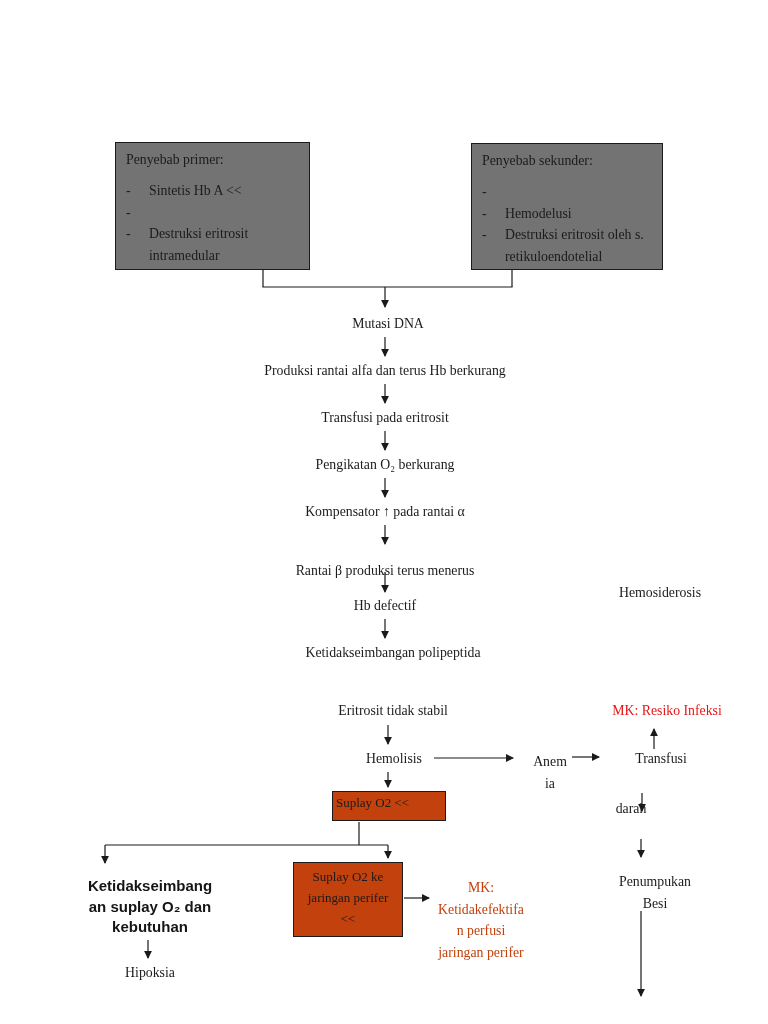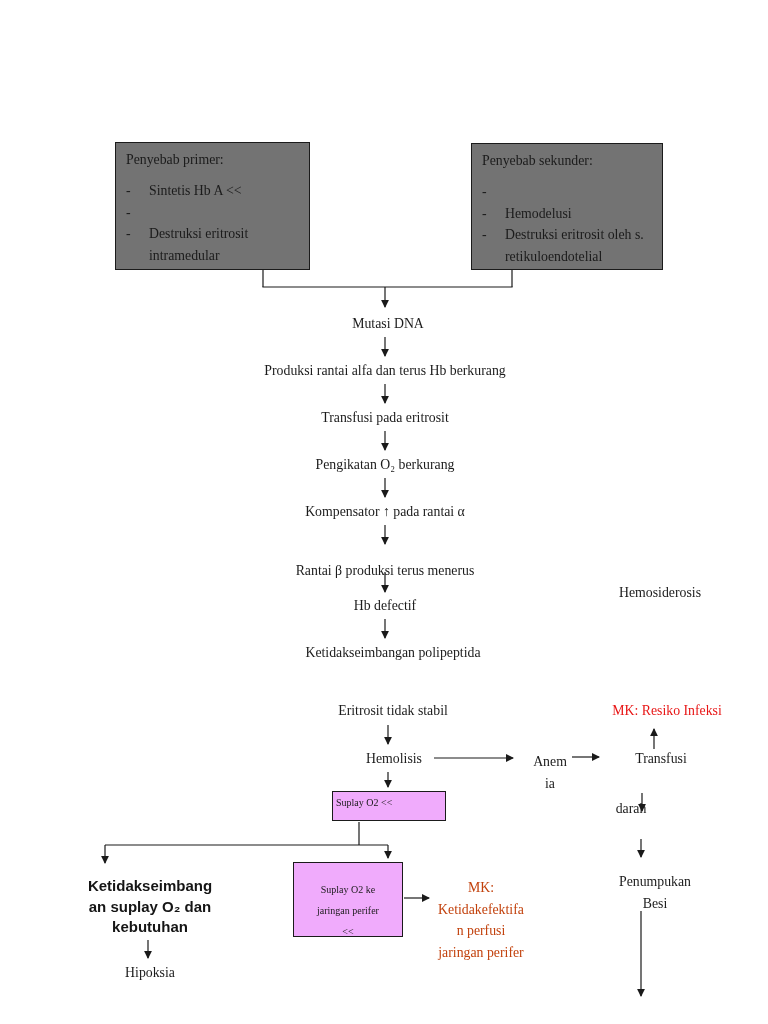--- a/index.html
+++ b/index.html
@@ -26,25 +26,25 @@
     position:absolute;transform:translateX(-50%);
     font-size:13.8px;line-height:16px;white-space:nowrap;
   }
   .multi{white-space:pre-line;text-align:center;line-height:21.5px;}
   .bold-sans{
     font-family:"Liberation Sans", sans-serif;font-weight:700;font-size:15px;
     line-height:20.5px;color:#151515;
   }
   .flow-box{
     position:absolute;box-sizing:border-box;border:1.2px solid #1b1b1b;
-    font-size:10px;background:#f0abfc;
+    font-size:13px;background:#c2410c;
   }
   .box-suplay{left:332px;top:791px;width:114px;height:30px;padding:2px 0 0 3px;line-height:17px;}
   .box-perifer{left:293px;top:862px;width:110px;height:75px;text-align:center;
-    white-space:pre-line;line-height:21px;padding-top:16px;}
+    white-space:pre-line;line-height:21px;padding-top:3px;}
 </style>
 </head>
 <body>
 
 <div class="page">
 
   <svg class="connectors" viewBox="0 0 768 1024" xmlns="http://www.w3.org/2000/svg">
     <defs>
       <marker id="ah" markerUnits="userSpaceOnUse" markerWidth="10" markerHeight="10" refX="7.5" refY="4.5" orient="auto">
         <path d="M0.5,0.6 L8.5,4.5 L0.5,8.4 Z" fill="#1a1a1a"></path>

